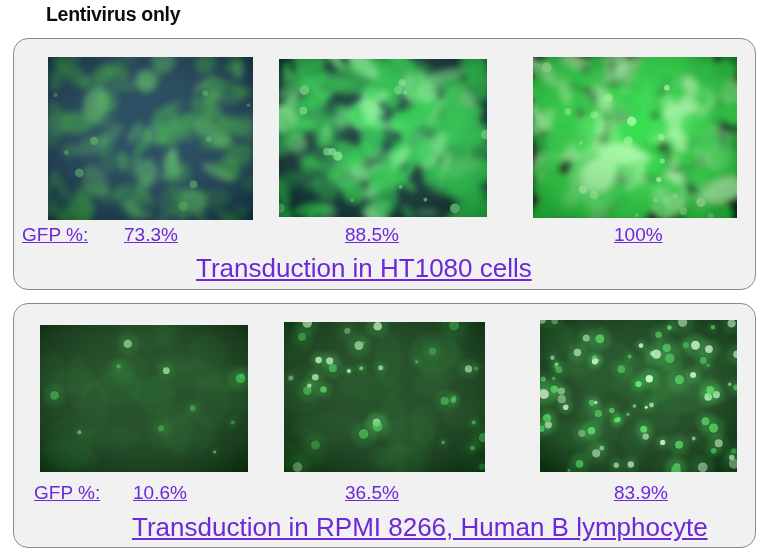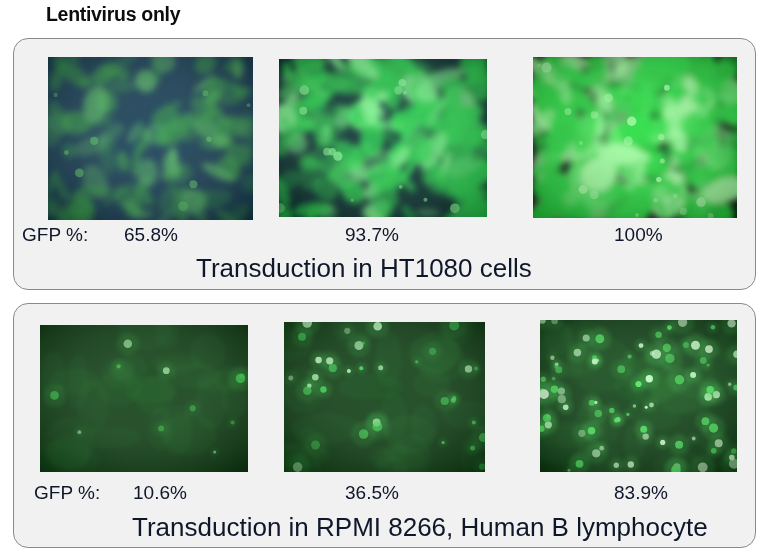--- a/index.html
+++ b/index.html
@@ -62,21 +62,22 @@
     display: block;
     background: #000;
   }
   .micrograph svg { display: block; }
 
   
   .gfp-label, .gfp-value, .panel-caption {
     position: absolute;
     font-size: 19px;
     white-space: nowrap;
-    color: #0f172a;
+    color: #6d28d9;
+    text-decoration: underline;
   }
   .panel-caption { font-size: 26px; }
 </style>
 </head>
 <body>
 
 <div class="header-row">
   <div class="col-header" id="hdr-0">
     <span>Lentivirus only</span>
   </div>
@@ -217,21 +218,21 @@
       <circle cx="135.1" cy="149.3" r="4.9" fill="#57c463" opacity="0.57"></circle>
       <circle cx="46.1" cy="83.8" r="4.1" fill="#57c463" opacity="0.56"></circle>
       <circle cx="157.3" cy="36.2" r="2.9" fill="#57c463" opacity="0.53"></circle>
       <circle cx="200.5" cy="48.2" r="1.9" fill="#57c463" opacity="0.53"></circle>
       <circle cx="7.6" cy="37.9" r="2.2" fill="#57c463" opacity="0.48"></circle>
       <circle cx="18.4" cy="95.6" r="2.3" fill="#57c463" opacity="0.63"></circle>
       <circle cx="161.0" cy="82.2" r="2.7" fill="#57c463" opacity="0.61"></circle>
       <rect x="0" y="0" width="205" height="163" fill="url(#vg1013)"></rect>
     </svg>
   </div>
-<div class="gfp-value" style="left: 124px; top: 224px;">65.8%</div>
+<div class="gfp-value" style="left: 124px; top: 224px;">73.3%</div>
 <div class="micrograph" style="left: 279px; top: 59px; width: 208px; height: 158px;">
     <svg width="208" height="158" viewBox="0 0 208 158">
       <defs>
         <filter id="bl1044" x="-30%" y="-30%" width="160%" height="160%">
           <feGaussianBlur stdDeviation="3.2"></feGaussianBlur>
         </filter>
         <radialGradient id="vg1044" cx="50%" cy="45%" r="75%">
           <stop offset="0%" stop-color="#ffffff" stop-opacity="0.10"></stop>
           <stop offset="100%" stop-color="#000000" stop-opacity="0.35"></stop>
         </radialGradient>
@@ -431,21 +432,21 @@
       <circle cx="126.0" cy="33.6" r="2.2" fill="#7bf58d" opacity="0.56"></circle>
       <circle cx="121.7" cy="127.8" r="1.9" fill="#7bf58d" opacity="0.59"></circle>
       <circle cx="1.0" cy="149.1" r="4.8" fill="#7bf58d" opacity="0.58"></circle>
       <circle cx="175.9" cy="149.3" r="4.9" fill="#7bf58d" opacity="0.73"></circle>
       <circle cx="119.4" cy="31.2" r="4.2" fill="#7bf58d" opacity="0.56"></circle>
       <circle cx="206.5" cy="75.7" r="4.6" fill="#7bf58d" opacity="0.74"></circle>
       <circle cx="53.3" cy="92.8" r="3.7" fill="#7bf58d" opacity="0.73"></circle>
       <rect x="0" y="0" width="208" height="158" fill="url(#vg1044)"></rect>
     </svg>
   </div>
-<div class="gfp-value" style="left: 345px; top: 224px;">93.7%</div>
+<div class="gfp-value" style="left: 345px; top: 224px;">88.5%</div>
 <div class="micrograph" style="left: 533px; top: 57px; width: 204px; height: 161px;">
     <svg width="204" height="161" viewBox="0 0 204 161">
       <defs>
         <filter id="bl1075" x="-30%" y="-30%" width="160%" height="160%">
           <feGaussianBlur stdDeviation="3.2"></feGaussianBlur>
         </filter>
         <radialGradient id="vg1075" cx="50%" cy="45%" r="75%">
           <stop offset="0%" stop-color="#ffffff" stop-opacity="0.10"></stop>
           <stop offset="100%" stop-color="#000000" stop-opacity="0.35"></stop>
         </radialGradient>

